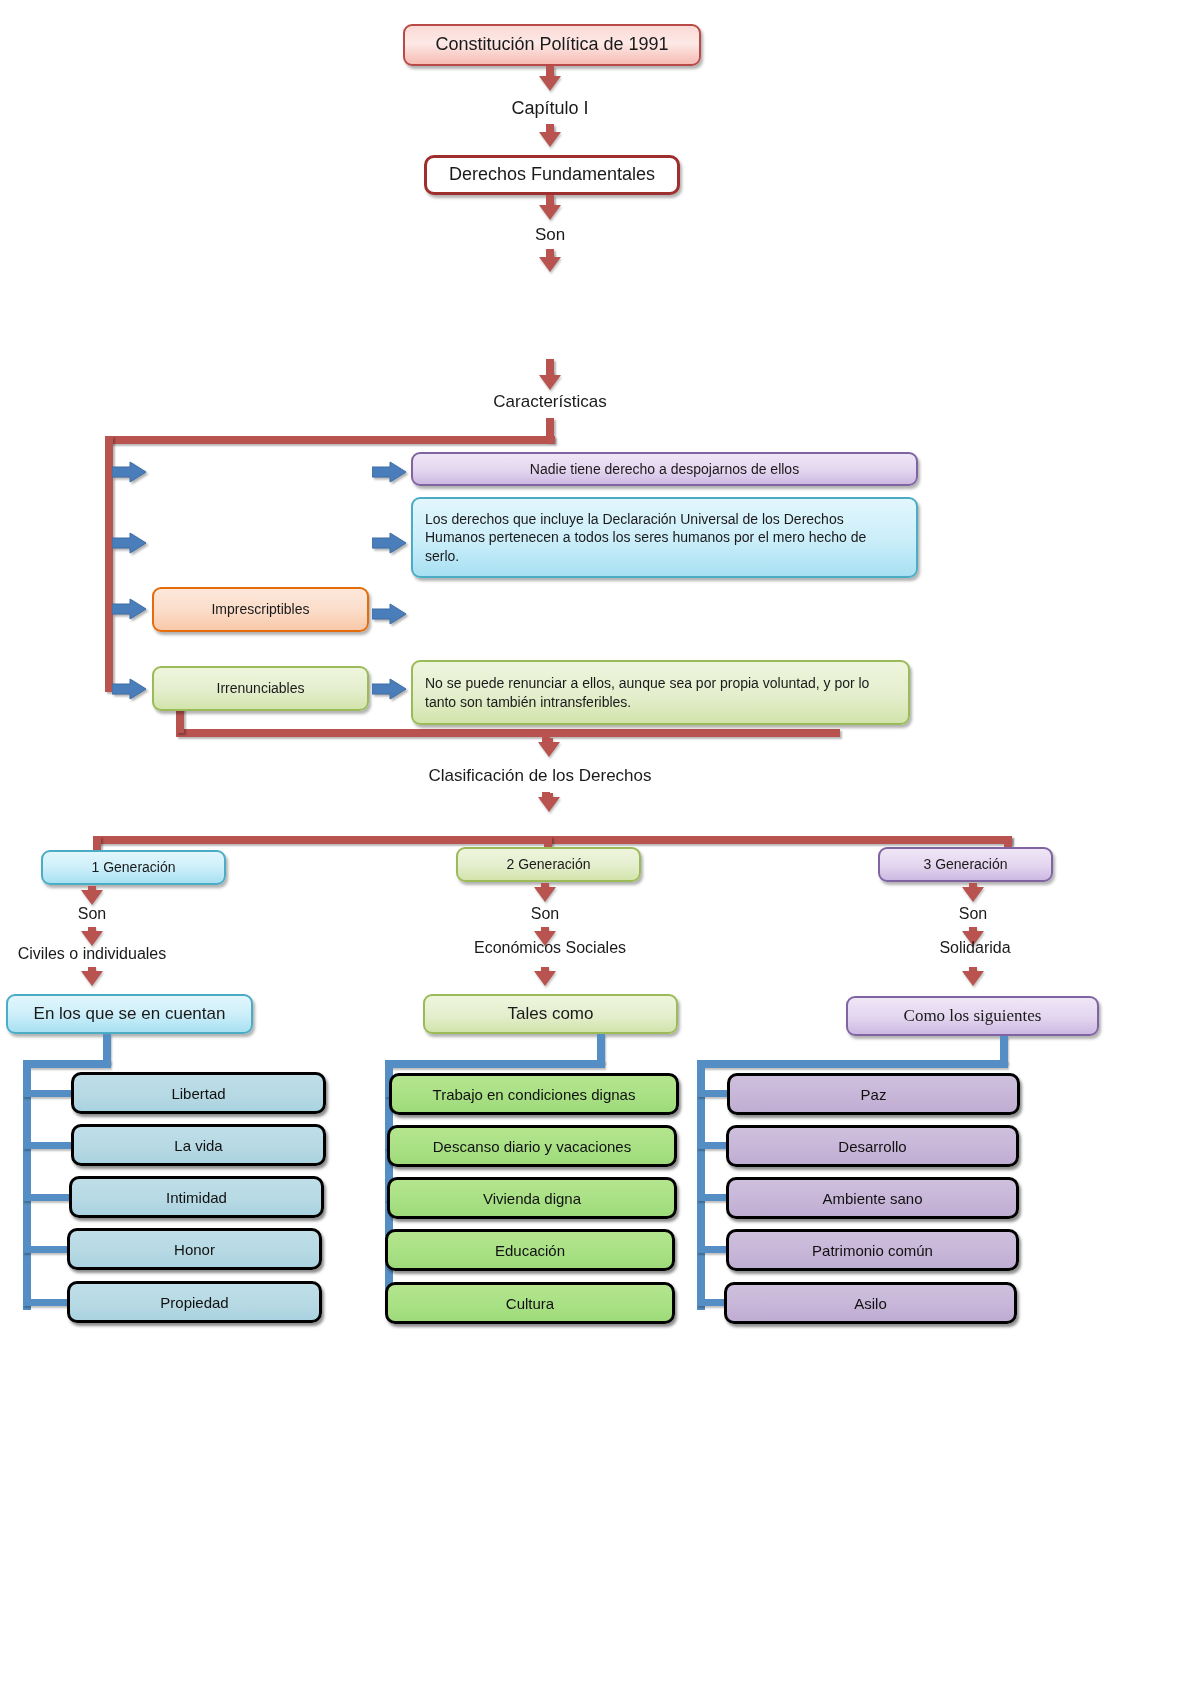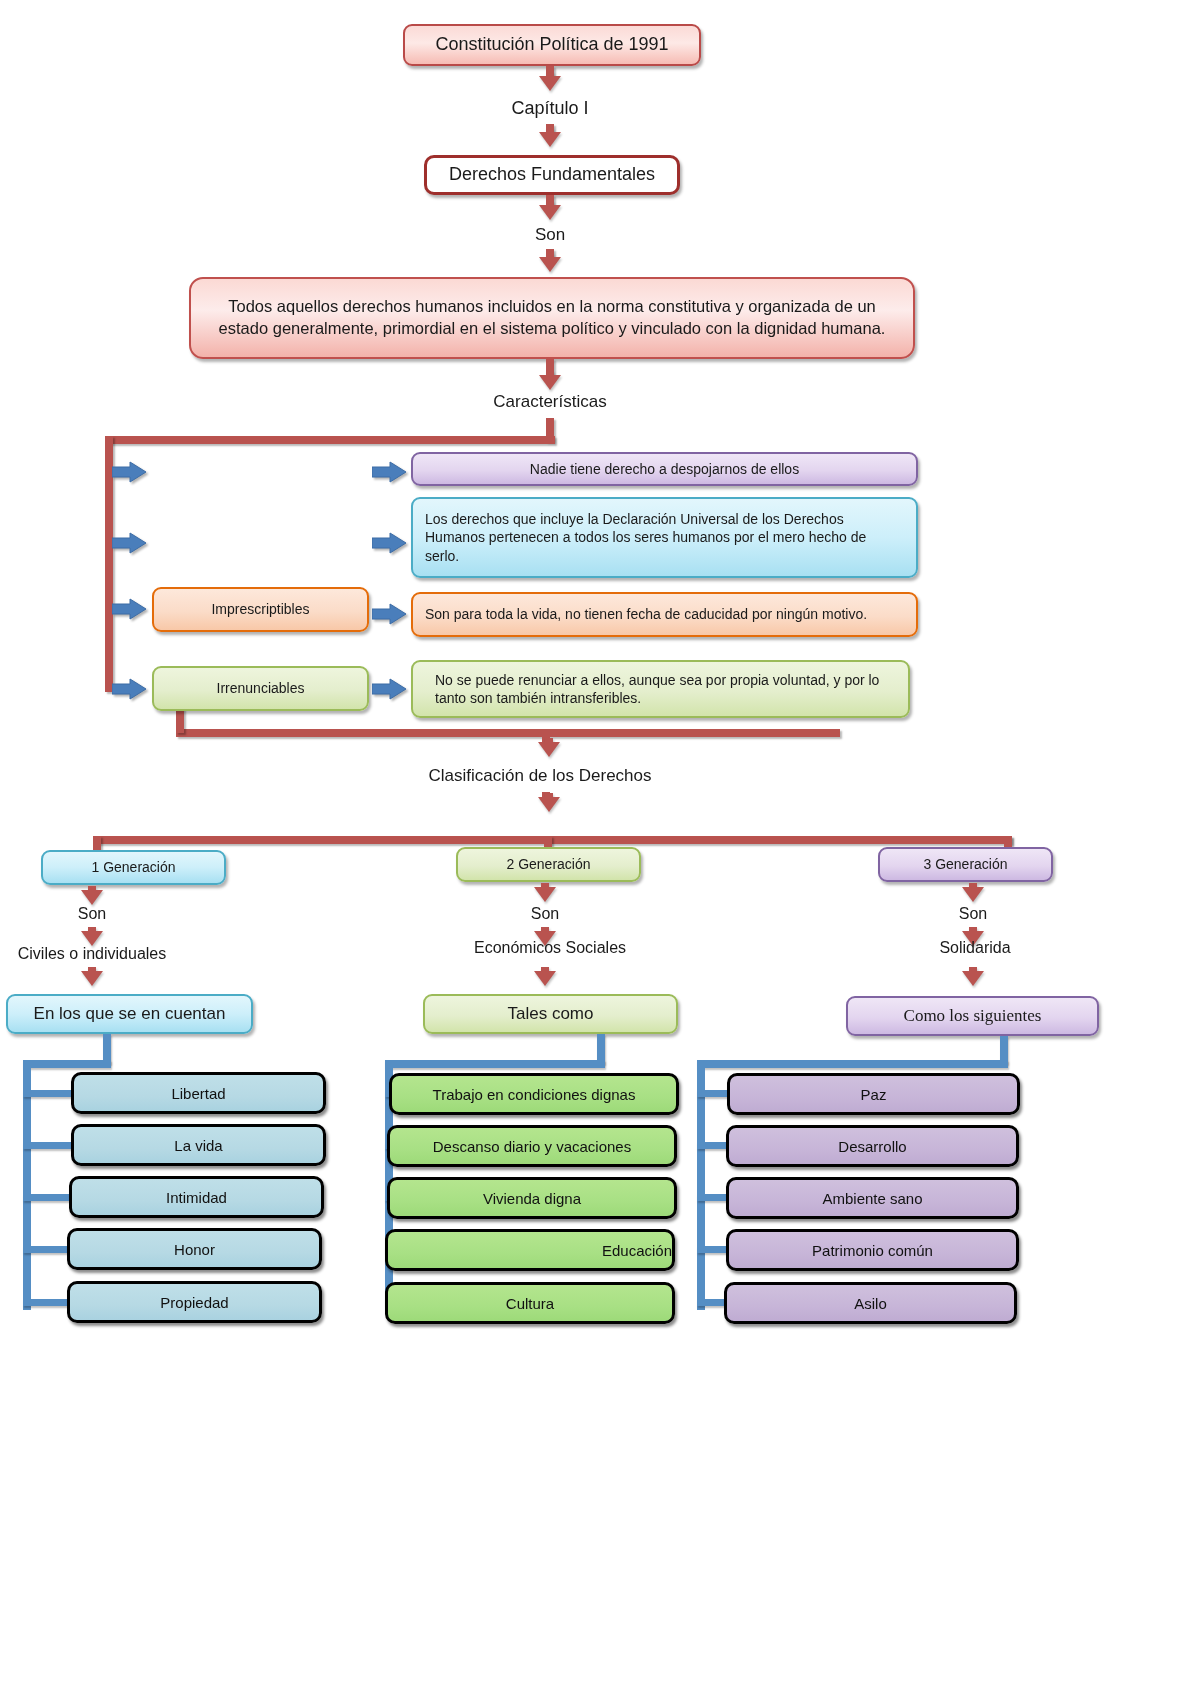--- a/index.html
+++ b/index.html
@@ -154,23 +154,20 @@
   <div class="rline sh" style="left:546px;top:195px;width:8px;height:10px;"></div>
   <div class="rarrow" style="left:539px;top:205px;"></div>
 
   <div class="plabel" style="left:450px;top:225px;width:200px;font-size:17px;">
     <span>Son</span>
   </div>
 
   <div class="rline sh" style="left:546px;top:249px;width:8px;height:8px;"></div>
   <div class="rarrow" style="left:539px;top:257px;"></div>
 
-  <div class="node pink-big soft" style="left:189px;top:277px;width:726px;height:82px;font-size:16.5px;padding:6px 22px;">
-    <span>Todos aquellos derechos humanos incluidos en la norma constitutiva y organizada de un estado generalmente, primordial en el sistema político y vinculado con la dignidad humana.</span>
-  </div>
 
   <div class="rline sh" style="left:546px;top:359px;width:8px;height:16px;"></div>
   <div class="rarrow" style="left:539px;top:375px;"></div>
 
   <div class="plabel" style="left:420px;top:392px;width:260px;font-size:17px;">
     <span>Características</span>
   </div>
 
   <div class="rline sh" style="left:546px;top:418px;width:8px;height:24px;"></div>
 
@@ -216,38 +213,35 @@
       </svg>
   </div>
   <div class="node orange soft" style="left:152px;top:587px;width:217px;height:45px;font-size:14px;">
     <span>Imprescriptibles</span>
   </div>
   <div class="barrow" style="left:372px;top:603px;">
     <svg viewBox="0 0 34 22">
         <polygon points="0,6 18,6 18,1 34,11 18,21 18,16 0,16" fill="#4a7ebb" stroke="#3d6da6" stroke-width="1"></polygon>
       </svg>
   </div>
-  <div class="node orange soft" style="left:411px;top:592px;width:507px;height:45px;font-size:14px;padding:4px 12px;justify-content:flex-start;text-align:left;">
-    <span>Son para toda la vida, no tienen fecha de caducidad por ningún motivo.</span>
-  </div>
 
   <div class="barrow" style="left:112px;top:678px;">
     <svg viewBox="0 0 34 22">
         <polygon points="0,6 18,6 18,1 34,11 18,21 18,16 0,16" fill="#4a7ebb" stroke="#3d6da6" stroke-width="1"></polygon>
       </svg>
   </div>
   <div class="node green soft" style="left:152px;top:666px;width:217px;height:45px;font-size:14px;">
     <span>Irrenunciables</span>
   </div>
   <div class="barrow" style="left:372px;top:678px;">
     <svg viewBox="0 0 34 22">
         <polygon points="0,6 18,6 18,1 34,11 18,21 18,16 0,16" fill="#4a7ebb" stroke="#3d6da6" stroke-width="1"></polygon>
       </svg>
   </div>
-  <div class="node green soft" style="left:411px;top:660px;width:499px;height:58px;font-size:14px;padding:5px 22px;justify-content:flex-start;text-align:left;">
+  <div class="node green soft" style="left:411px;top:660px;width:499px;height:65px;font-size:14px;padding:5px 12px;justify-content:flex-start;text-align:left;">
     <span>No se puede renunciar a ellos, aunque sea por propia voluntad, y por lo tanto son también intransferibles.</span>
   </div>
 
   <div class="rnotch" style="left:542px;top:737px;"></div>
   <div class="rarrow" style="left:538px;top:742px;"></div>
 
   <div class="plabel" style="left:375px;top:766px;width:330px;font-size:17px;">
     <span>Clasificación de los Derechos</span>
   </div>
 
@@ -338,21 +332,21 @@
 
   <div class="leaf leaf-green" style="left:389px;top:1073px;width:290px;height:42px;font-size:15px;">
     <span>Trabajo en condiciones dignas</span>
   </div>
   <div class="leaf leaf-green" style="left:387px;top:1125px;width:290px;height:42px;font-size:15px;">
     <span>Descanso diario y vacaciones</span>
   </div>
   <div class="leaf leaf-green" style="left:387px;top:1177px;width:290px;height:42px;font-size:15px;">
     <span>Vivienda digna</span>
   </div>
-  <div class="leaf leaf-green" style="left:385px;top:1229px;width:290px;height:42px;font-size:15px;justify-content:flex-end;">
+  <div class="leaf leaf-green" style="left:385px;top:1229px;width:290px;height:42px;font-size:15px;">
     <span>Educación</span>
   </div>
   <div class="leaf leaf-green" style="left:385px;top:1282px;width:290px;height:42px;font-size:15px;">
     <span>Cultura</span>
   </div>
 
   <div class="node purple soft" style="left:878px;top:847px;width:175px;height:35px;font-size:14px;">
     <span>3 Generación</span>
   </div>
   <div class="rnotch" style="left:969px;top:883px;"></div>

